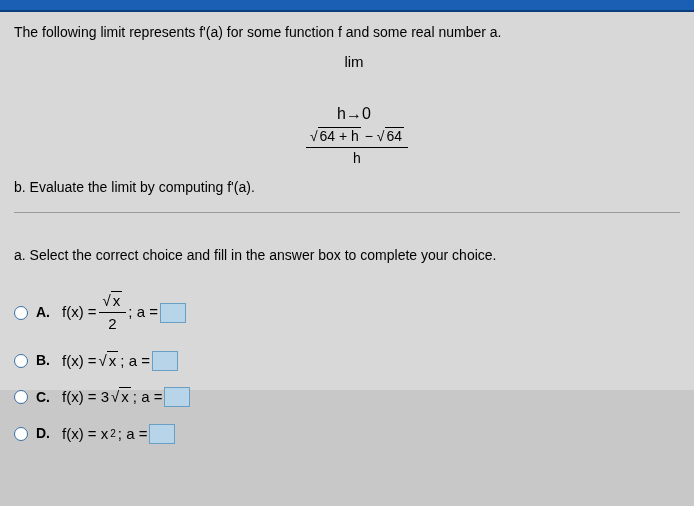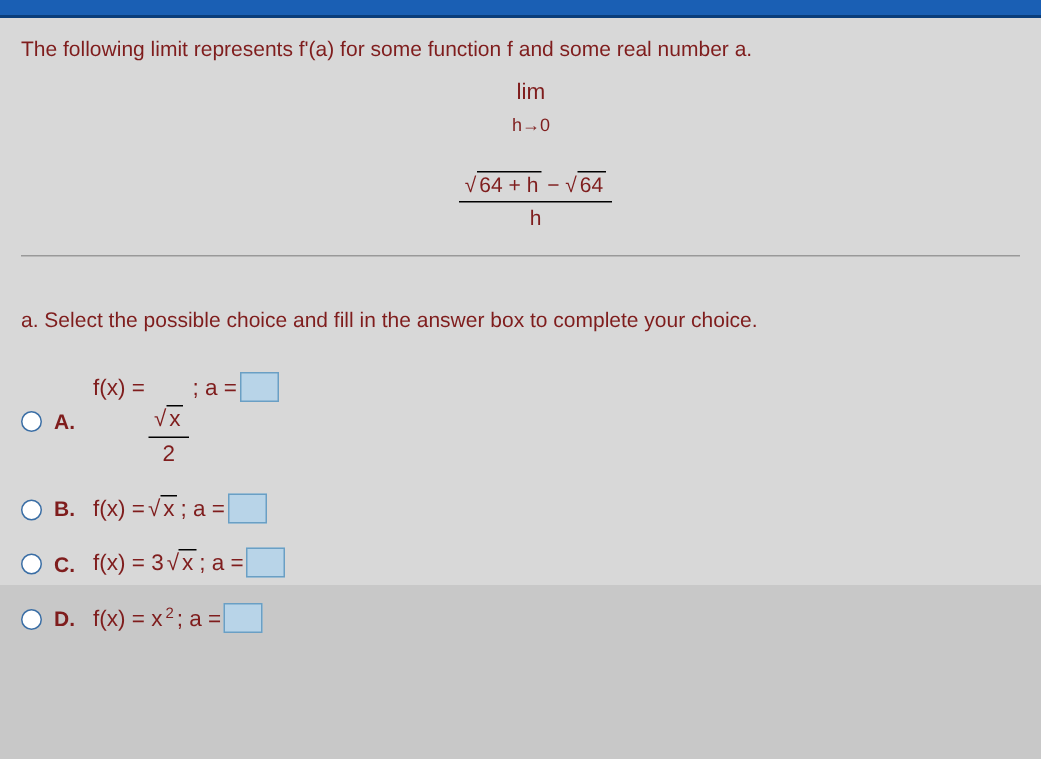--- a/index.html
+++ b/index.html
@@ -15,43 +15,42 @@
   .top-bar {
     height: 12px;
     background: #1a5fb4;
     border-bottom: 2px solid #0a3d7a;
   }
   .content {
     background: #d8d8d8;
     padding: 10px 14px;
     height: 378px;
     font-size: 14px;
-    color: #7f1d1d;
+    color: #000000;
     line-height: 1.5;
   }
   .limit-eq {
     display:flex;
     align-items:center;
     margin: 8px 0 8px 20px;
     flex-direction: column;
   }
   .lim-block {
     display:flex;
     flex-direction:column;
     align-items:center;
     font-size:15px;
     margin-right:6px;
   }
-  .lim-sub { font-size:12px; }
+  .lim-sub { font-size:16px;margin-top:28px; }
   .frac {
     display:inline-flex;
     flex-direction:column;
     align-items:center;
     vertical-align:middle;
-    margin-top:21px;
   }
   .frac .num { padding: 0 4px; }
   .frac .bar { border-top:1.5px solid #000; width:100%; }
   .frac .den { padding: 0 4px; }
   .sqrt { position:relative; display:inline-block; }
   .sqrt::before { content:"√"; }
   .sqrt .rad { border-top:1.5px solid #000; padding:0 2px; }
   hr.divider {
     border:none;
     border-top:1px solid #999;
@@ -68,21 +67,21 @@
     border-radius:50%; background:#fff; flex-shrink:0;
   }
   .label-letter { font-weight:bold; margin-right:4px; }
   .answer-box {
     display:inline-block;
     width:26px; height:20px;
     background:#b8d4e8;
     border:1px solid #6a9fc4;
     vertical-align:middle;
   }
-  .math { font-size:15px; display:flex; align-items:flex-start; gap:2px; }
+  .math { font-size:15px; display:flex; align-items:center; gap:2px; }
   .sup { font-size:10px; vertical-align:super; }
 </style>
 </head>
 <body>
 
 <div class="top-bar"></div>
 
 <div class="content">
 
   <div>The following limit represents f'(a) for some function f and some real number a.</div>
@@ -94,26 +93,27 @@
     </div>
     <span class="frac">
       <span class="num">
         <span class="sqrt"><span class="rad">64 + h</span></span><span> − </span><span class="sqrt"><span class="rad">64</span></span>
       </span>
       <span class="bar"></span>
       <span class="den">h</span>
     </span>
   </div>
 
+  <div>b. Evaluate the limit by computing f'(a).</div>
 
   <hr class="divider">
 
   <div style="height:18px"></div>
 
-  <div>a. Select the possible choice and fill in the answer box to complete your choice.</div>
+  <div>a. Select the correct choice and fill in the answer box to complete your choice.</div>
   <div style="height:8px"></div>
 
   <div style="height:6px"></div>
 
   <div class="choice-row">
     <span class="radio"></span>
     <span class="label-letter">A.</span>
     <span class="math">
       <span>f(x) =</span>
       <span class="frac">

